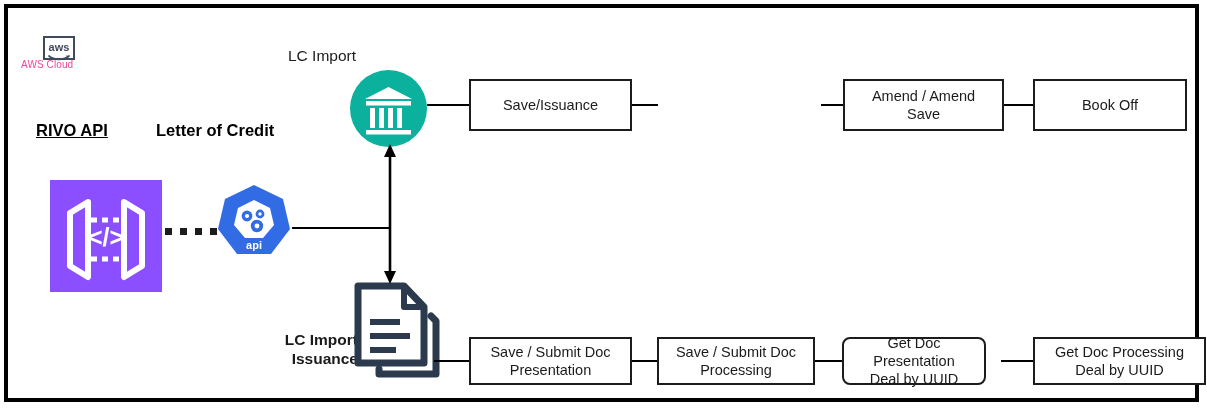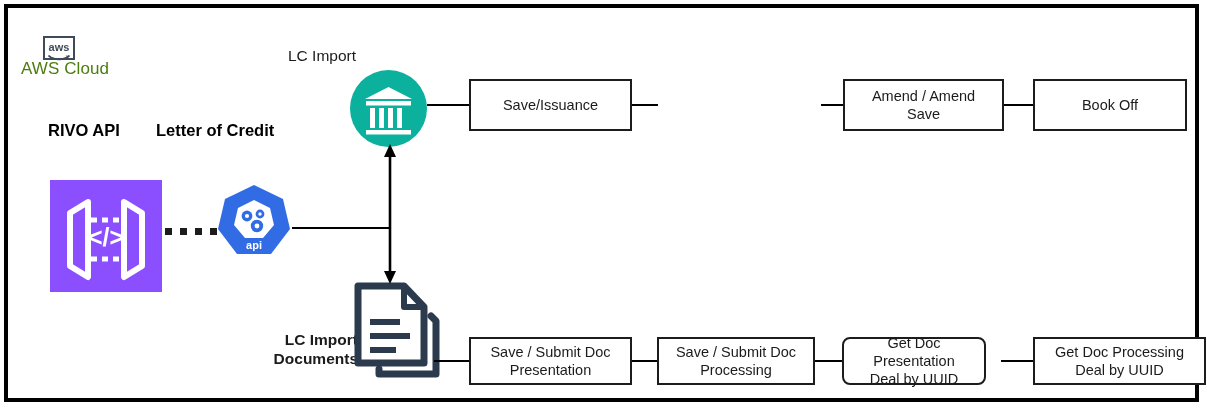--- a/index.html
+++ b/index.html
@@ -43,35 +43,35 @@
     background: #ffffff;
     font-weight: bold;
   }
   .aws-logo-box svg { display: block; }
 
   .aws-cloud-label {
     position: absolute;
     left: 21px;
     top: 59px;
     width: 105px;
-    font-size: 17px;
-    color: #4d7c0f;
+    font-size: 10px;
+    color: #ec4899;
     letter-spacing: .1px;
     white-space: nowrap;
   }
 
   
   .headline {
     position: absolute;
     font-size: 16.5px;
     font-weight: bold;
     color: #000000;
     white-space: nowrap;
   }
-  .headline.rivo { left: 48px; top: 121px; }
+  .headline.rivo { left: 36px; top: 121px; text-decoration: underline; }
   .headline.loc  { left: 156px; top: 121px; }
 
   
   .api-gw-icon {
     position: absolute;
     left: 50px;
     top: 180px;
     width: 112px;
     height: 112px;
     background: #8c4fff;
@@ -258,21 +258,21 @@
         <rect x="29" y="38" width="5" height="20"></rect>
         <rect x="38" y="38" width="5" height="20"></rect>
         <rect x="47" y="38" width="5" height="20"></rect>
         <rect x="16" y="60" width="45" height="4.5"></rect>
       </g>
     </svg>
   </div>
 
   <div class="lc-docs-label">
     <span>LC Import</span><br>
-    <span>Documents</span>
+    <span>Issuance</span>
   </div>
   <div class="doc-icon">
     <svg width="98" height="100" viewBox="0 0 98 100" aria-hidden="true">
 
       <path d="M27 88 L27 93 L84 93 L84 40 L79 35" fill="none" stroke="#2b3a4d" stroke-width="7" stroke-linejoin="round" stroke-linecap="round"></path>
 
       <path d="M6 5 L52 5 L72 26 L72 82 L6 82 Z" fill="#ffffff" stroke="#2b3a4d" stroke-width="7" stroke-linejoin="round"></path>
 
       <path d="M52 5 L52 26 L72 26" fill="none" stroke="#2b3a4d" stroke-width="6" stroke-linejoin="round"></path>
 

